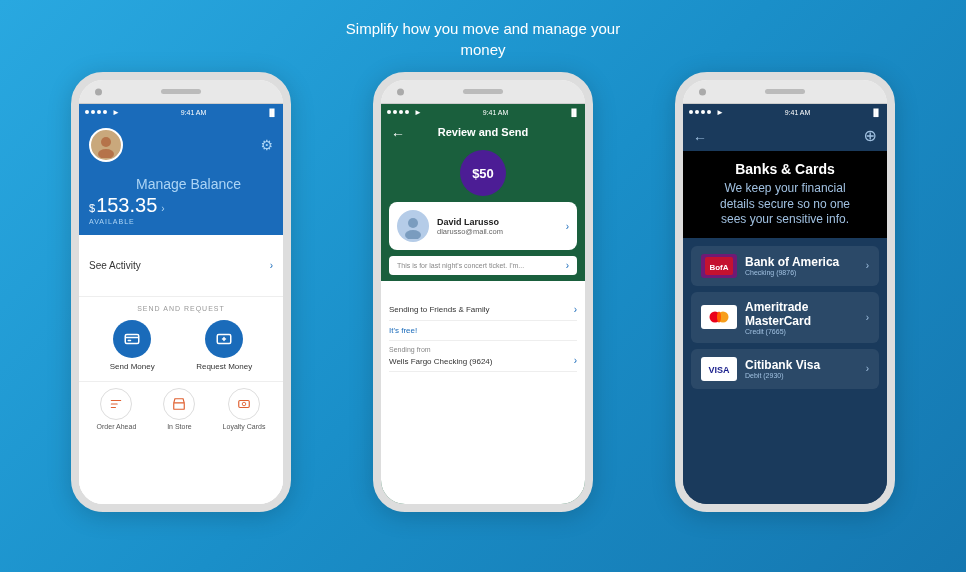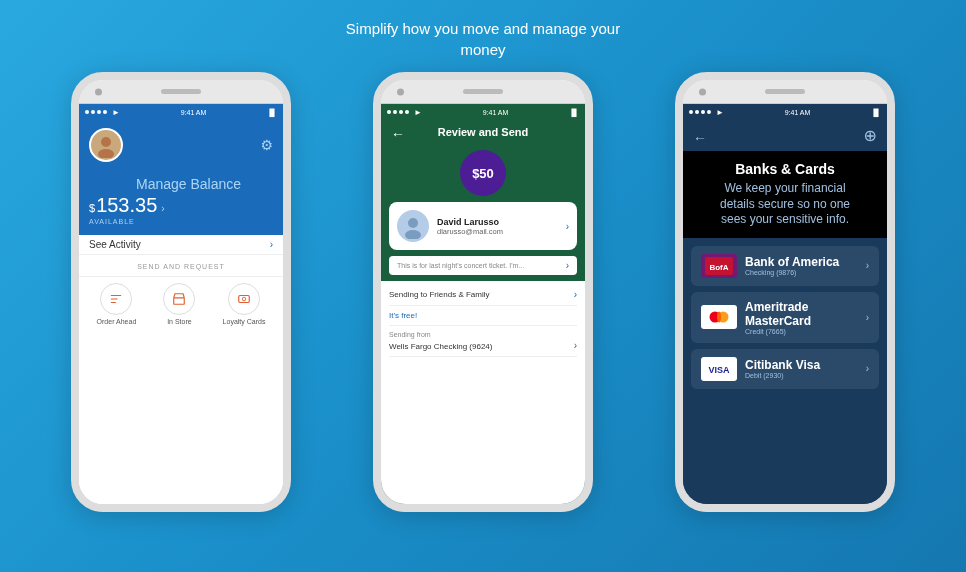--- a/index.html
+++ b/index.html
@@ -142,21 +142,21 @@
       letter-spacing: 1px;
       margin-top: 1px;
     }
     .chevron-right {
       color: #acd4f5;
       font-size: 10px;
       margin-left: 4px;
     }
     .see-activity-row {
       background: #fff;
-      padding: 4px 10px;
+      padding: 25px 10px;
       display: flex;
       align-items: center;
       justify-content: space-between;
       border-bottom: 1px solid #eee;
     }
     .see-activity-label {
       font-size: 10px;
       color: #333;
       font-weight: 500;
     }
@@ -312,21 +312,21 @@
       border-top: 1px solid #eee;
       margin-top: 4px;
     }
     .memo-text {
       font-size: 7px;
       color: #888;
     }
     .phone2-bottom {
       background: #fff;
       flex: 1;
-      padding: 3px 8px;
+      padding: 18px 8px;
     }
     .detail-row {
       display: flex;
       align-items: center;
       justify-content: space-between;
       padding: 5px 0;
       border-bottom: 1px solid #eee;
     }
     .detail-label {
       font-size: 8px;
@@ -511,20 +511,41 @@
         <div class="available-label">AVAILABLE</div>
       </div>
 
       <div class="see-activity-row">
         <span class="see-activity-label">See Activity</span>
         <span class="chevron-right" style="color:#1a6bba;">›</span>
       </div>
 
       <div class="send-request-section">
         <div class="send-request-header">SEND AND REQUEST</div>
+        <div class="send-request-icons">
+          <div class="action-icon-item">
+            <div class="action-icon-circle">
+              <svg width="18" height="18" viewBox="0 0 24 24" fill="none">
+                  <rect x="3" y="6" width="18" height="12" rx="2" stroke="white" stroke-width="2"></rect>
+                  <path d="M3 10h18" stroke="white" stroke-width="2"></path>
+                  <path d="M7 14h3" stroke="white" stroke-width="2" stroke-linecap="round"></path>
+                </svg>
+            </div>
+            <span class="action-icon-label">Send Money</span>
+          </div>
+          <div class="action-icon-item">
+            <div class="action-icon-circle">
+              <svg width="18" height="18" viewBox="0 0 24 24" fill="none">
+                  <rect x="3" y="6" width="18" height="12" rx="2" stroke="white" stroke-width="2"></rect>
+                  <path d="M12 10v4M10 12h4" stroke="white" stroke-width="2" stroke-linecap="round"></path>
+                </svg>
+            </div>
+            <span class="action-icon-label">Request Money</span>
+          </div>
+        </div>
 
         <div class="bottom-icons-row">
           <div class="bottom-icon-item">
             <div class="bottom-icon-circle">
               <svg width="14" height="14" viewBox="0 0 24 24" fill="none">
                   <path d="M4 6h16M4 12h10M4 18h7" stroke="#e06030" stroke-width="2" stroke-linecap="round"></path>
                 </svg>
             </div>
             <span class="bottom-icon-label">Order Ahead</span>
           </div>

